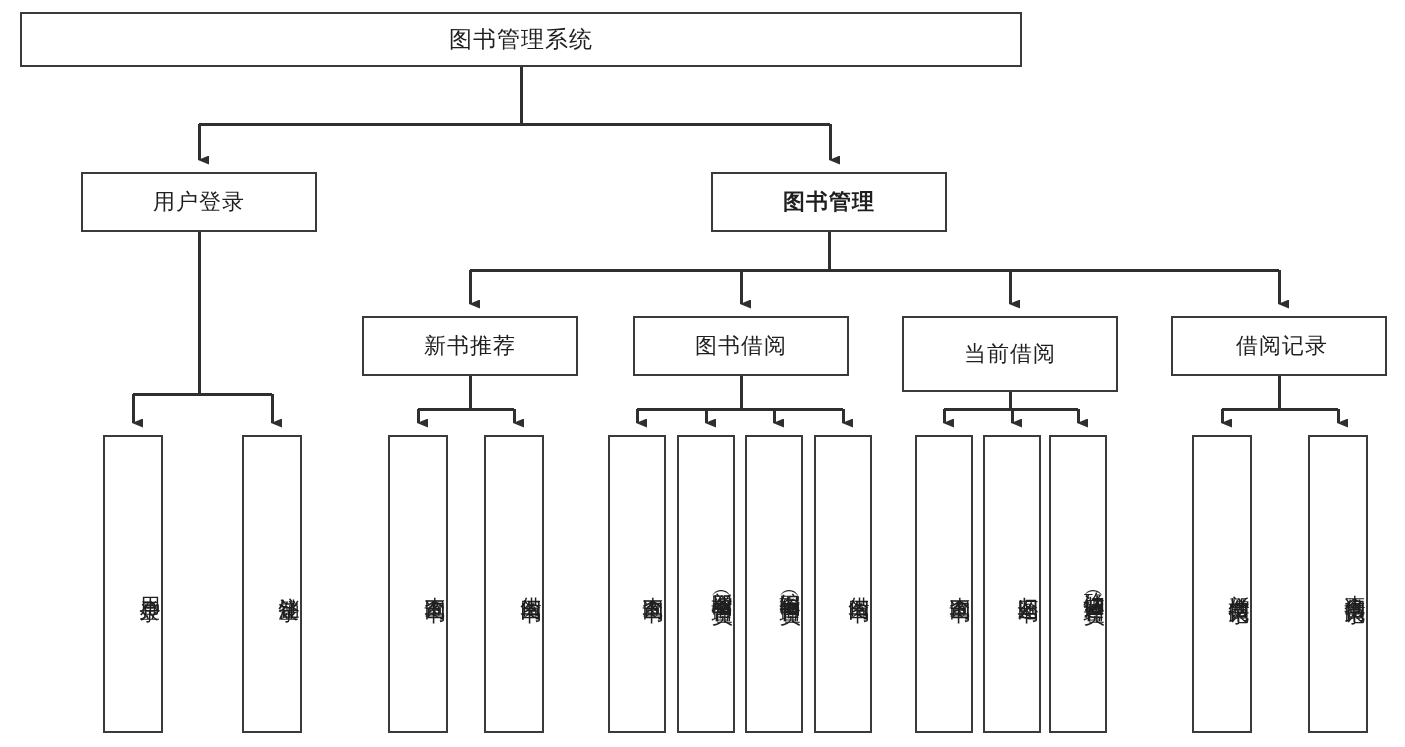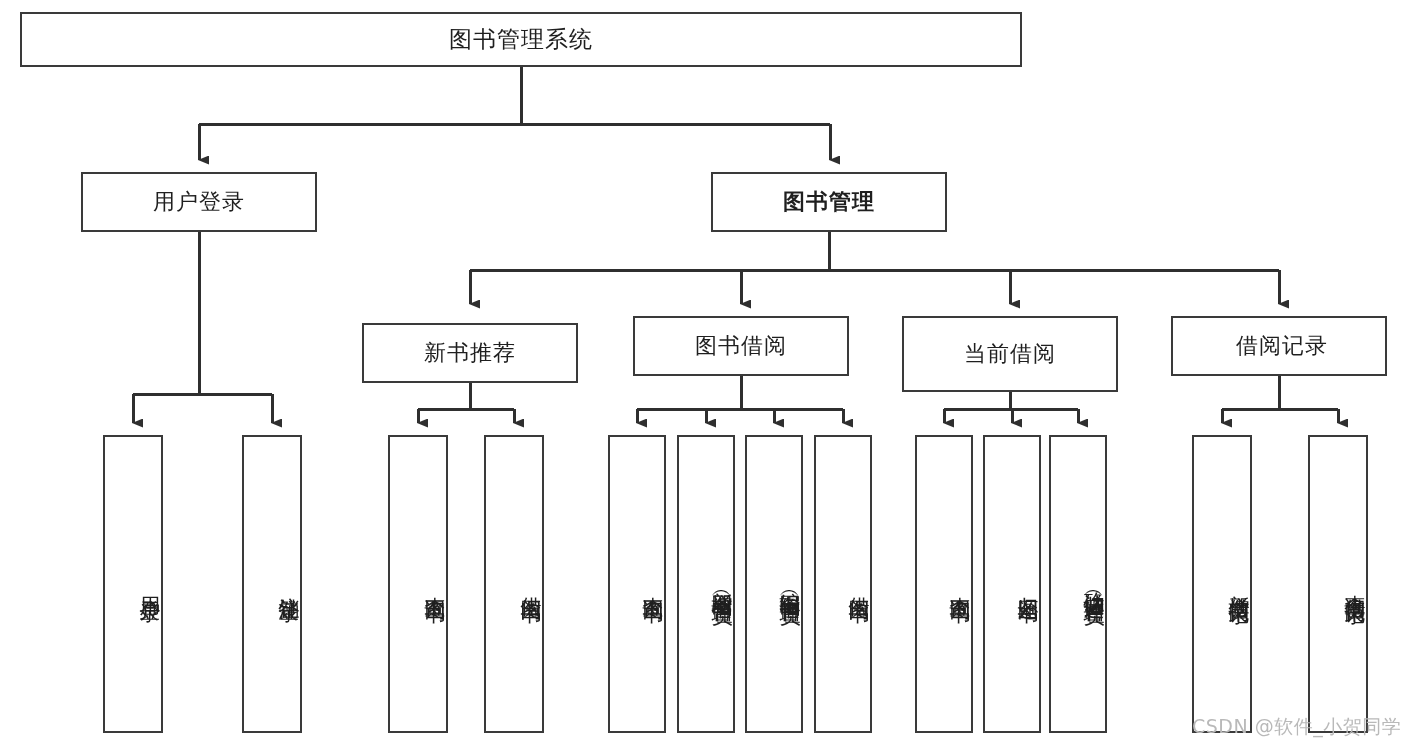--- a/index.html
+++ b/index.html
@@ -127,21 +127,21 @@
     <span>图书管理系统</span>
   </div>
 
   <div class="node horiz" style="left:81px; top:172px; width:236px; height:60px;">
     <span>用户登录</span>
   </div>
   <div class="node horiz" style="left:711px; top:172px; width:236px; height:60px;font-weight:bold;">
     <span>图书管理</span>
   </div>
 
-  <div class="node horiz" style="left:362px; top:316px; width:216px; height:60px;margin-top:7px;">
+  <div class="node horiz" style="left:362px; top:316px; width:216px; height:60px;">
     <span>新书推荐</span>
   </div>
   <div class="node horiz" style="left:633px; top:316px; width:216px; height:60px;">
     <span>图书借阅</span>
   </div>
   <div class="node horiz" style="left:902px; top:316px; width:216px; height:76px;text-align:right;">
     <span>当前借阅</span>
   </div>
   <div class="node horiz" style="left:1171px; top:316px; width:216px; height:60px;padding-left:6px;">
     <span>借阅记录</span>
@@ -180,15 +180,14 @@
   <div class="node vert" style="left:1049px; top:435px; width:58px; height:298px;">
     <span class="vtext">确认归还（管理员）</span>
   </div>
   <div class="node vert" style="left:1192px; top:435px; width:60px; height:298px;">
     <span class="vtext">新增借阅记录</span>
   </div>
   <div class="node vert" style="left:1308px; top:435px; width:60px; height:298px;">
     <span class="vtext">查询借阅记录</span>
   </div>
 
-  <div class="watermark" style="left:1192px; top:714px;">CSDN @软件_小贺同学</div>
 
 </div>
 
 </body></html>

